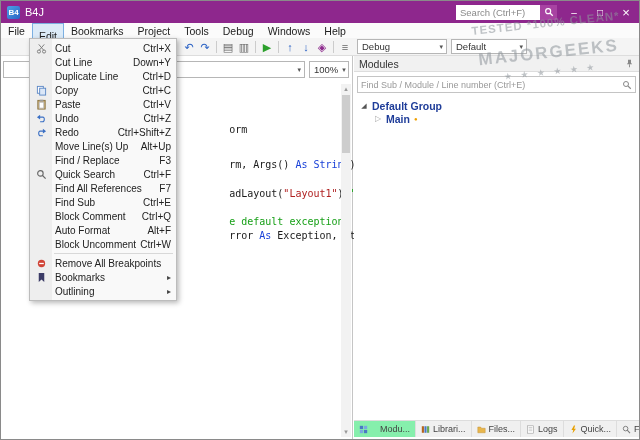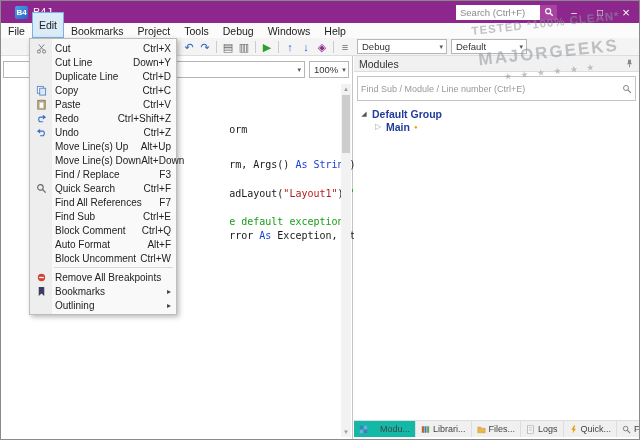--- a/index.html
+++ b/index.html
@@ -1,32 +1,32 @@
 <!DOCTYPE html>
 <html><head>
 <meta charset="utf-8">
 <style>
   * { margin:0; padding:0; box-sizing:border-box; }
   body { background:#777; font-family:"Liberation Sans","DejaVu Sans",sans-serif; }
   .window { position:relative; width:640px; height:440px; background:#fff; border:1px solid #8a8a8a; overflow:hidden; }
 
   
   .titlebar { position:absolute; left:0; top:0; width:100%; height:22px; background:#8E278D; color:#fff; display:flex; align-items:center; }
-  .app-icon { width:13px; height:13px; margin:0 5px 0 14px; border-radius:2px; background:linear-gradient(135deg,#4aa3e8,#2b62c4); color:#fff; font-size:8px; font-weight:bold; display:flex; align-items:center; justify-content:center; }
+  .app-icon { width:13px; height:13px; margin:0 5px 0 6px; border-radius:2px; background:linear-gradient(135deg,#4aa3e8,#2b62c4); color:#fff; font-size:8px; font-weight:bold; display:flex; align-items:center; justify-content:center; }
   .win-title { font-size:11px; }
   .tb-spacer { flex:1; }
   .tb-search { display:flex; height:15px; margin-right:4px; }
   .tb-search input { width:84px; height:15px; border:0; font-size:9.5px; padding:0 4px; color:#444; font-family:"Liberation Sans",sans-serif; }
   .tb-search input::placeholder { color:#8a8a8a; }
   .tb-search-btn { width:17px; height:15px; background:#a843a2; border:0; display:flex; align-items:center; justify-content:center; cursor:pointer; }
   .win-btn { width:26px; height:22px; display:flex; align-items:center; justify-content:center; font-size:10px; color:#fff; }
   .win-btn.close { font-size:13px; }
 
   
-  .menubar { position:absolute; left:0; top:22px; width:100%; height:15px; background:#fbfbfb; display:flex; align-items:flex-end; font-size:10.5px; color:#222; }
+  .menubar { position:absolute; left:0; top:22px; width:100%; height:15px; background:#fbfbfb; display:flex; align-items:flex-start; font-size:10.5px; color:#222; }
   .mb-item { padding:1px 7px; height:15px; display:flex; align-items:center; }
   .mb-item.active { background:#dcebf8; border:1px solid #7cb0e2; padding:12px 6px; }
 
   
   .toolbar { position:absolute; left:0; top:37px; width:100%; height:18px; background:#f4f4f4; border-bottom:1px solid #ddd; display:flex; align-items:center; padding-left:180px; }
   .tool-ic { width:16px; text-align:center; font-size:11px; line-height:16px; }
   .blue { color:#2b62c4; } .green { color:#2ca02c; } .gray { color:#666; } .purple { color:#8e2c8e; }
   .tool-sep { width:1px; height:12px; background:#ccc; margin:0 3px; }
   .combo { position:absolute; top:1px; height:15px; background:#fff; border:1px solid #b6b6b6; font-size:9.5px; color:#333; display:flex; align-items:center; padding:0 3px 0 4px; }
   .combo .chev { margin-left:auto; font-size:7px; color:#555; padding-left:4px; }
@@ -43,35 +43,35 @@
   .tok-plain { color:#1a1a1a; } .tok-kw { color:#1840d8; } .tok-str { color:#b02020; } .tok-com { color:#18a018; }
   .vscroll { position:absolute; right:1px; top:28px; bottom:2px; width:10px; background:#f2f2f2; }
   .vscroll .arr { position:absolute; left:0; width:10px; height:10px; font-size:7px; color:#999; text-align:center; line-height:10px; }
   .vscroll .arr.up { top:0; } .vscroll .arr.down { bottom:0; }
   .vthumb { position:absolute; left:1px; top:11px; width:8px; height:58px; background:#cdcdcd; }
 
   
   .right-panel { position:absolute; left:353px; top:55px; right:0; bottom:0; background:#fff; }
   .modules-header { height:16px; background:#f1f1f1; border-bottom:1px solid #ddd; display:flex; align-items:center; padding:0 5px; font-size:10.5px; color:#333; }
   .mh-spacer { flex:1; }
-  .modules-search { margin:4px 3px 2px 3px; height:25px; border:1px solid #c4c4c4; display:flex; align-items:center; padding:0 3px; background:#fff; }
+  .modules-search { margin:4px 3px 2px 3px; height:17px; border:1px solid #c4c4c4; display:flex; align-items:center; padding:0 3px; background:#fff; }
   .modules-search input { flex:1; border:0; font-size:9px; color:#555; font-family:"Liberation Sans",sans-serif; }
   .modules-search input::placeholder { color:#999; }
   .tree { padding:4px 4px; font-size:10.5px; }
   .tree-row { display:flex; align-items:center; height:13px; }
   .tree-row.child { margin-left:14px; }
   .tw { width:12px; text-align:center; font-size:7px; }
   .tw.open { color:#555; } .tw.closed { color:#aaa; font-size:8px; }
   .tree-label { font-weight:bold; color:#1f3d99; margin-left:2px; }
   .mod-dot { color:#f0a000; font-size:6px; margin-left:4px; }
 
   
   .bottom-tabs { position:absolute; left:0; right:0; bottom:2px; height:17px; display:flex; background:#f0f0f0; border-top:1px solid #ddd; }
   .btab { display:flex; align-items:center; gap:3px; padding:0 5px; font-size:9px; color:#444; border-right:1px solid #ddd; white-space:nowrap; }
-  .btab.active { background:#14b8a6;gap:12px; }
+  .btab.active { background:#86efac;gap:12px; }
 
   
   .menu { position:absolute; left:28px; top:37px; width:148px; z-index:10; border:1px solid #bcbcbc; box-shadow:2px 2px 5px rgba(0,0,0,0.28); padding:2px 0; background:linear-gradient(to right,#eeeeee 0px,#eeeeee 22px,#f9f9f9 22px); }
   .mi { display:flex; align-items:center; height:14px; padding-right:5px; font-size:10px; color:#222; white-space:nowrap; }
   .mi-ic { width:22px; display:flex; align-items:center; justify-content:center; flex:none; }
   .mi-label { margin-left:3px; }
   .mi-sc { margin-left:auto; color:#222; }
   .mi-arrow { margin-left:auto; font-size:8px; color:#444; }
   .menu-sep { height:1px; background:#d8d8d8; margin:2px 3px 2px 24px; }
 
@@ -293,46 +293,41 @@
             <rect x="4" y="0.8" width="4" height="2" fill="#9a9a9a"></rect>
             <rect x="3.5" y="3.5" width="5" height="6.5" fill="#fff" stroke="#bbb"></rect>
           </svg>
         </span>
       <span class="mi-label">Paste</span>
       <span class="mi-sc">Ctrl+V</span>
     </div>
     <div class="mi">
       <span class="mi-ic">
           <svg width="11" height="11" viewBox="0 0 12 12">
+            <path d="M4 4.5 H7.5 C9.6 4.5 9.6 9.5 7.2 9.5 H4.5" fill="none" stroke="#3a6fc4" stroke-width="1.2"></path>
+            <polygon points="1,4.5 4.5,2 4.5,7" fill="#3a6fc4"></polygon>
+          </svg>
+        </span>
+      <span class="mi-label">Undo</span>
+      <span class="mi-sc">Ctrl+Z</span>
+    </div>
+    <div class="mi">
+      <span class="mi-ic">
+          <svg width="11" height="11" viewBox="0 0 12 12">
             <path d="M8 4.5 H4.5 C2.4 4.5 2.4 9.5 4.8 9.5 H7.5" fill="none" stroke="#3a6fc4" stroke-width="1.2"></path>
             <polygon points="11,4.5 7.5,2 7.5,7" fill="#3a6fc4"></polygon>
           </svg>
         </span>
       <span class="mi-label">Redo</span>
       <span class="mi-sc">Ctrl+Shift+Z</span>
     </div>
     <div class="mi">
-      <span class="mi-ic">
-          <svg width="11" height="11" viewBox="0 0 12 12">
-            <path d="M4 4.5 H7.5 C9.6 4.5 9.6 9.5 7.2 9.5 H4.5" fill="none" stroke="#3a6fc4" stroke-width="1.2"></path>
-            <polygon points="1,4.5 4.5,2 4.5,7" fill="#3a6fc4"></polygon>
-          </svg>
-        </span>
-      <span class="mi-label">Undo</span>
-      <span class="mi-sc">Ctrl+Z</span>
-    </div>
-    <div class="mi">
       <span class="mi-ic"></span>
       <span class="mi-label">Move Line(s) Up</span>
       <span class="mi-sc">Alt+Up</span>
-    </div>
-    <div class="mi">
-      <span class="mi-ic"></span>
-      <span class="mi-label">Move Line(s) Down</span>
-      <span class="mi-sc">Alt+Down</span>
     </div>
     <div class="mi">
       <span class="mi-ic"></span>
       <span class="mi-label">Find / Replace</span>
       <span class="mi-sc">F3</span>
     </div>
     <div class="mi">
       <span class="mi-ic">
           <svg width="11" height="11" viewBox="0 0 12 12">
             <circle cx="4.8" cy="4.8" r="3" fill="none" stroke="#666" stroke-width="1.2"></circle>

